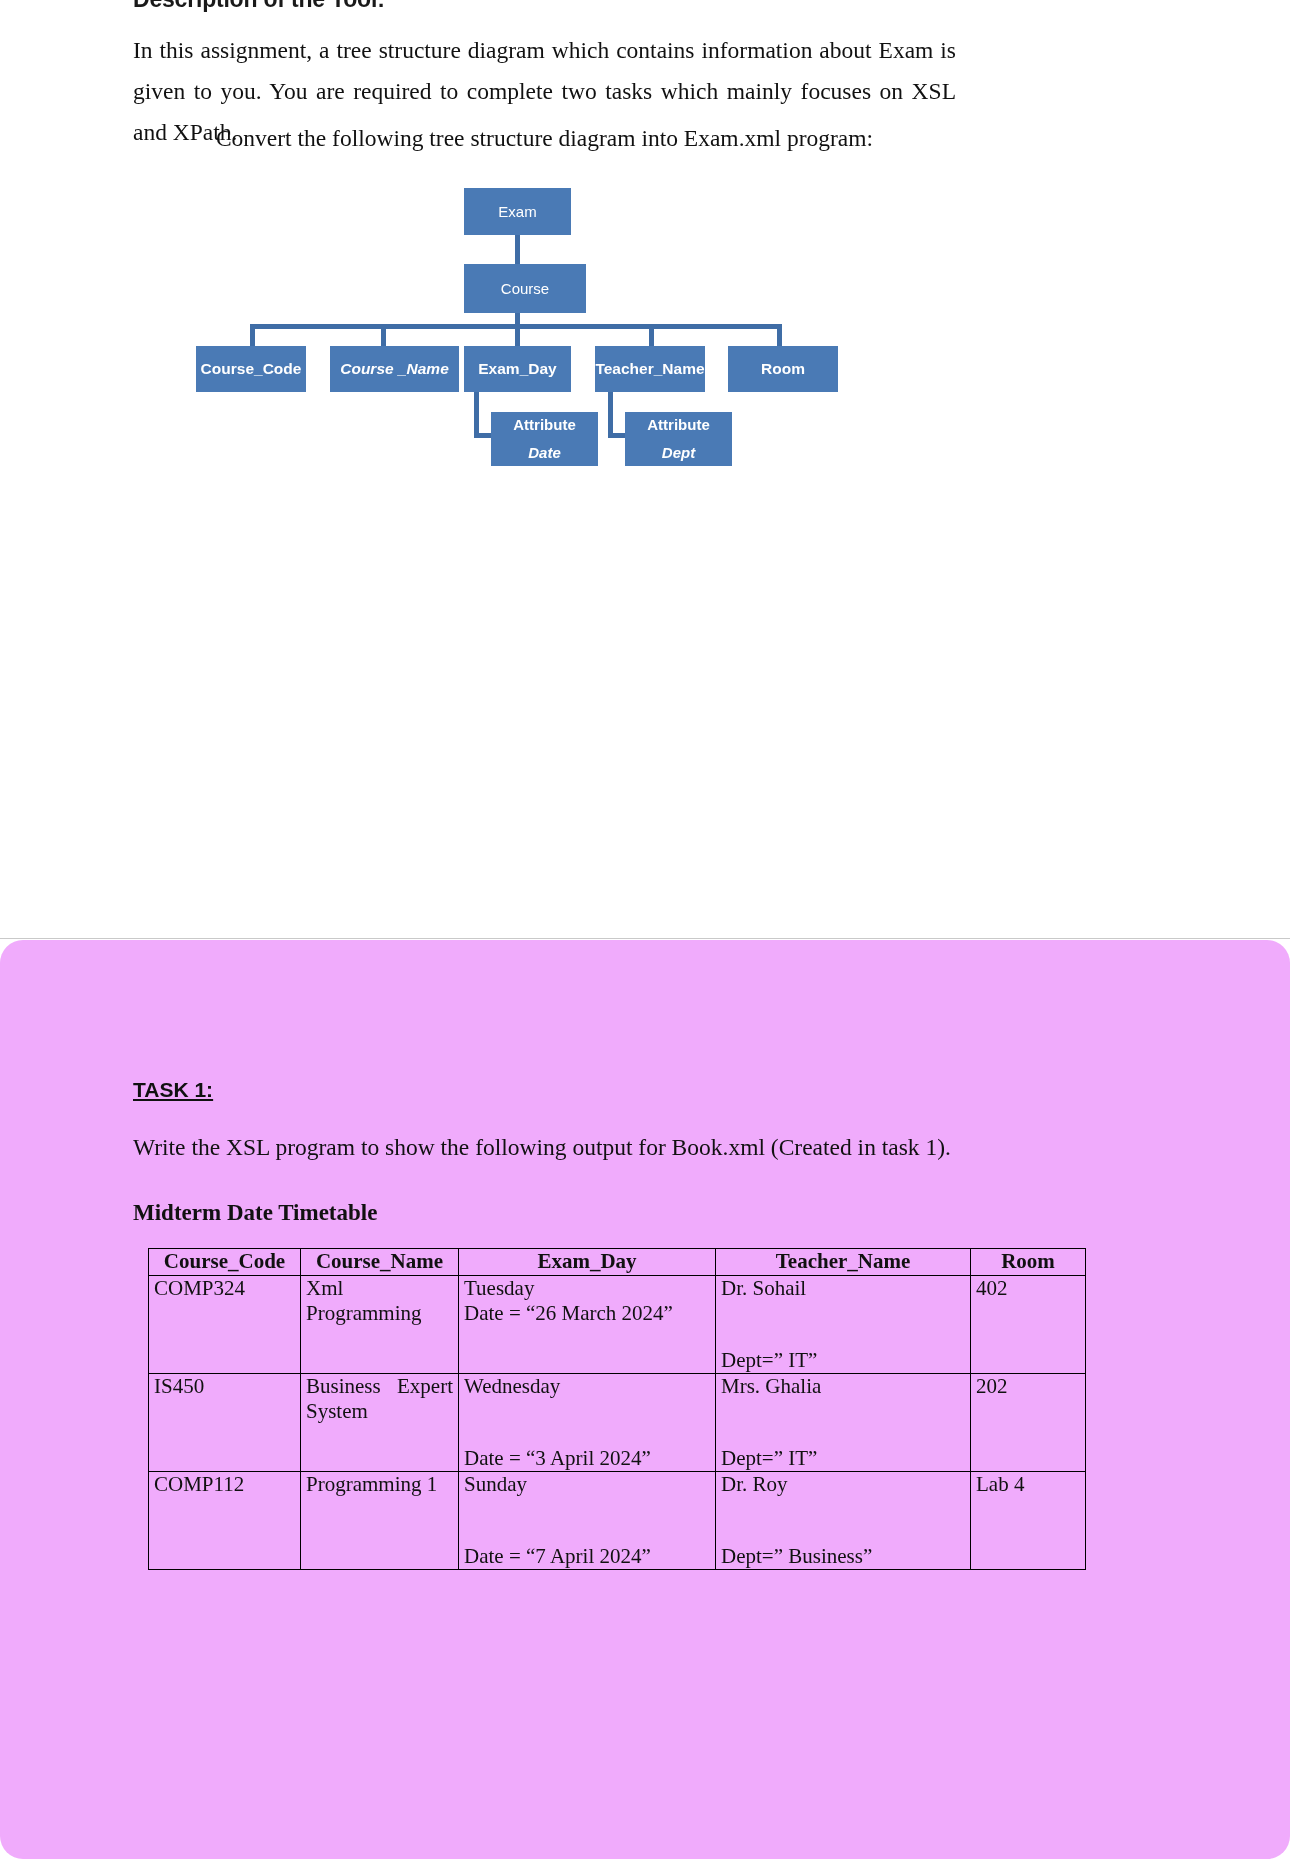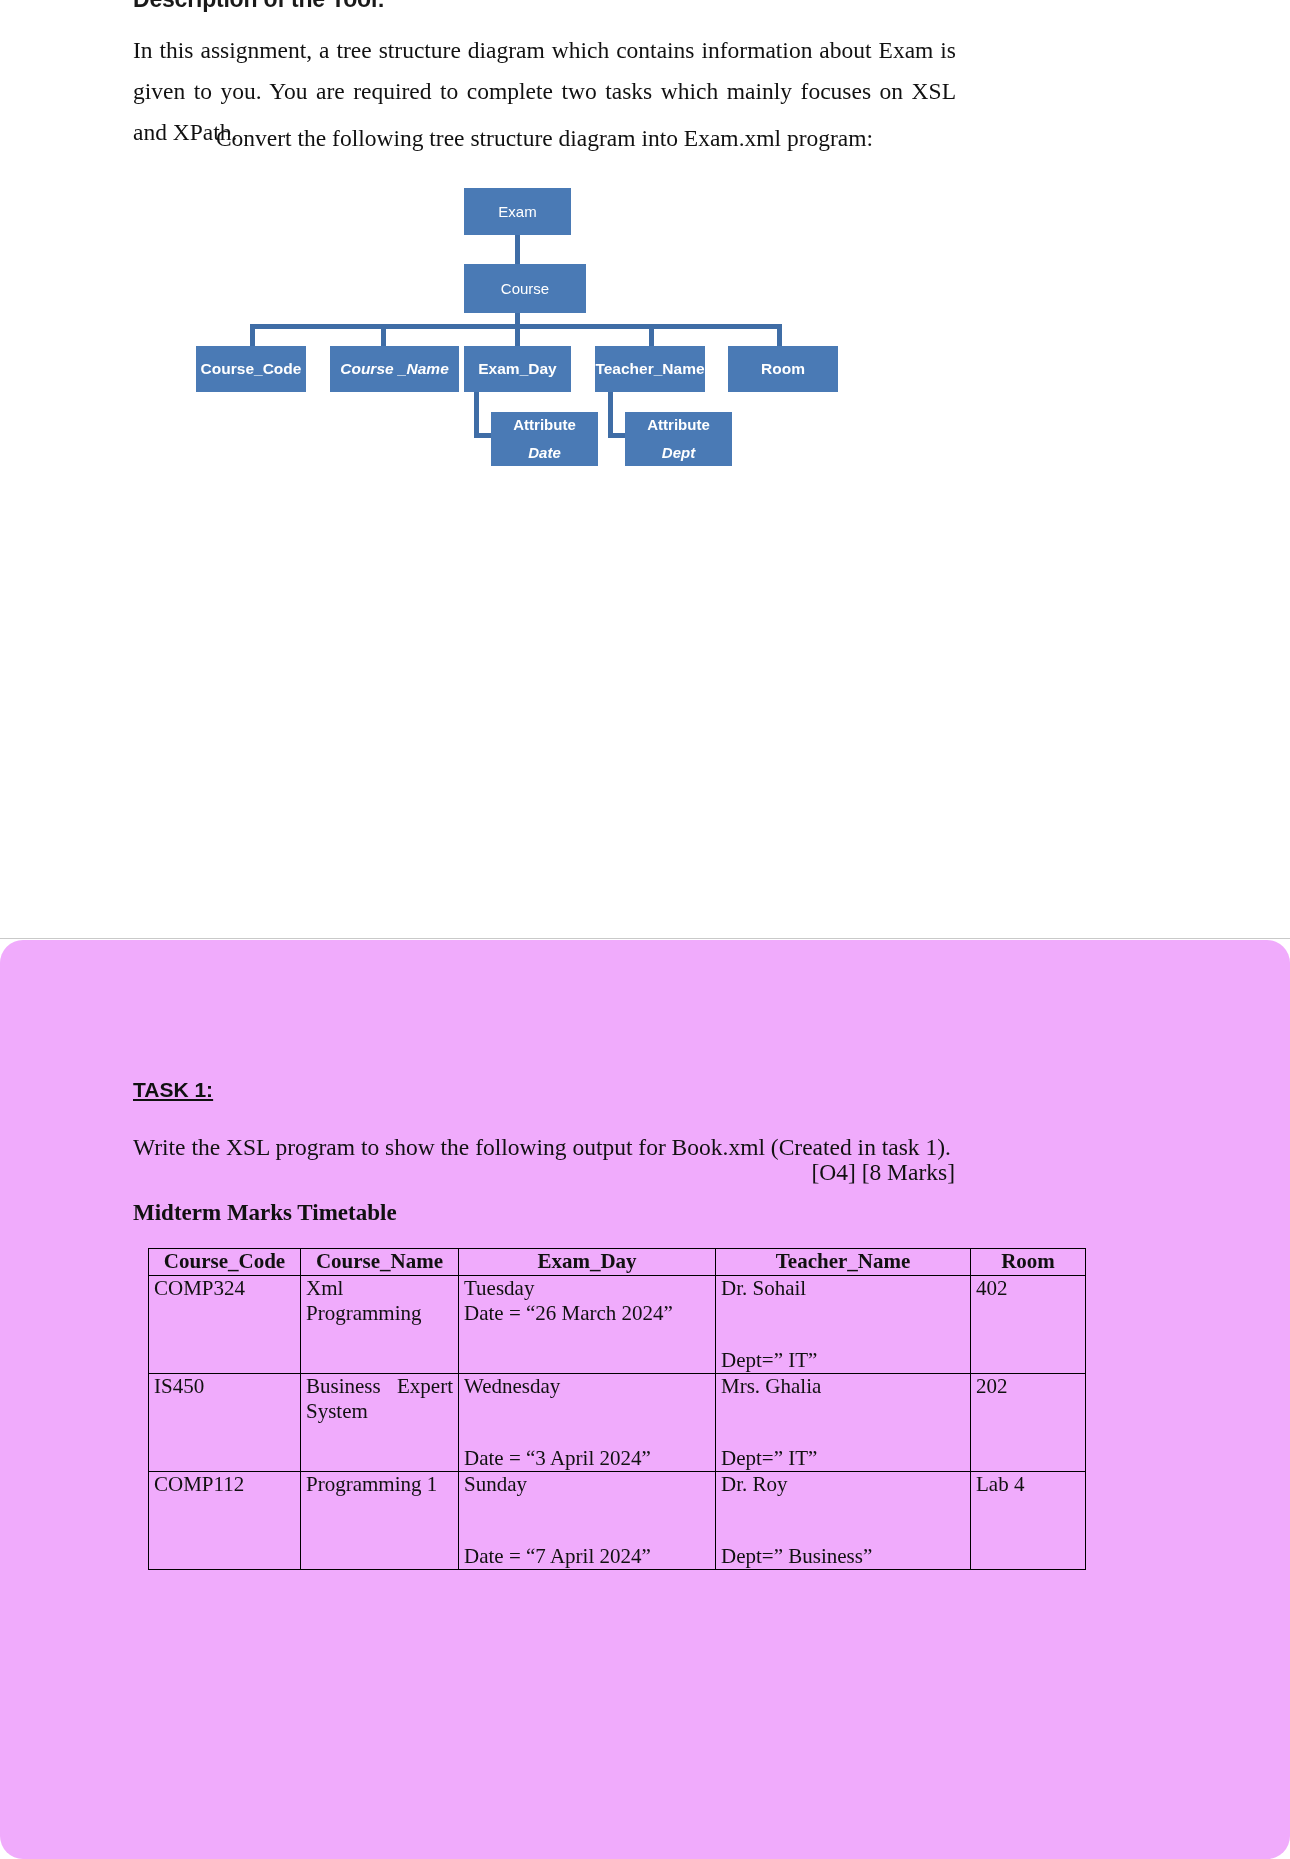--- a/index.html
+++ b/index.html
@@ -338,23 +338,22 @@
   <div class="bar"></div>
   <div class="bar"></div>
 </div>
 
 <div id="page-lower">
 
   <div id="task-title">TASK 1:</div>
 
   <div id="task-desc">Write the XSL program to show the following output for Book.xml (Created in task 1).</div>
 
-  <div id="task-marks">[O4] [8 Marks]</div>
-
-  <div id="timetable-title">Midterm Marks Timetable</div>
+
+  <div id="timetable-title">Midterm Date Timetable</div>
 
   <table id="timetable">
     <colgroup>
       <col class="col-code">
       <col class="col-name">
       <col class="col-day">
       <col class="col-teach">
       <col class="col-room">
     </colgroup>
     <thead>

